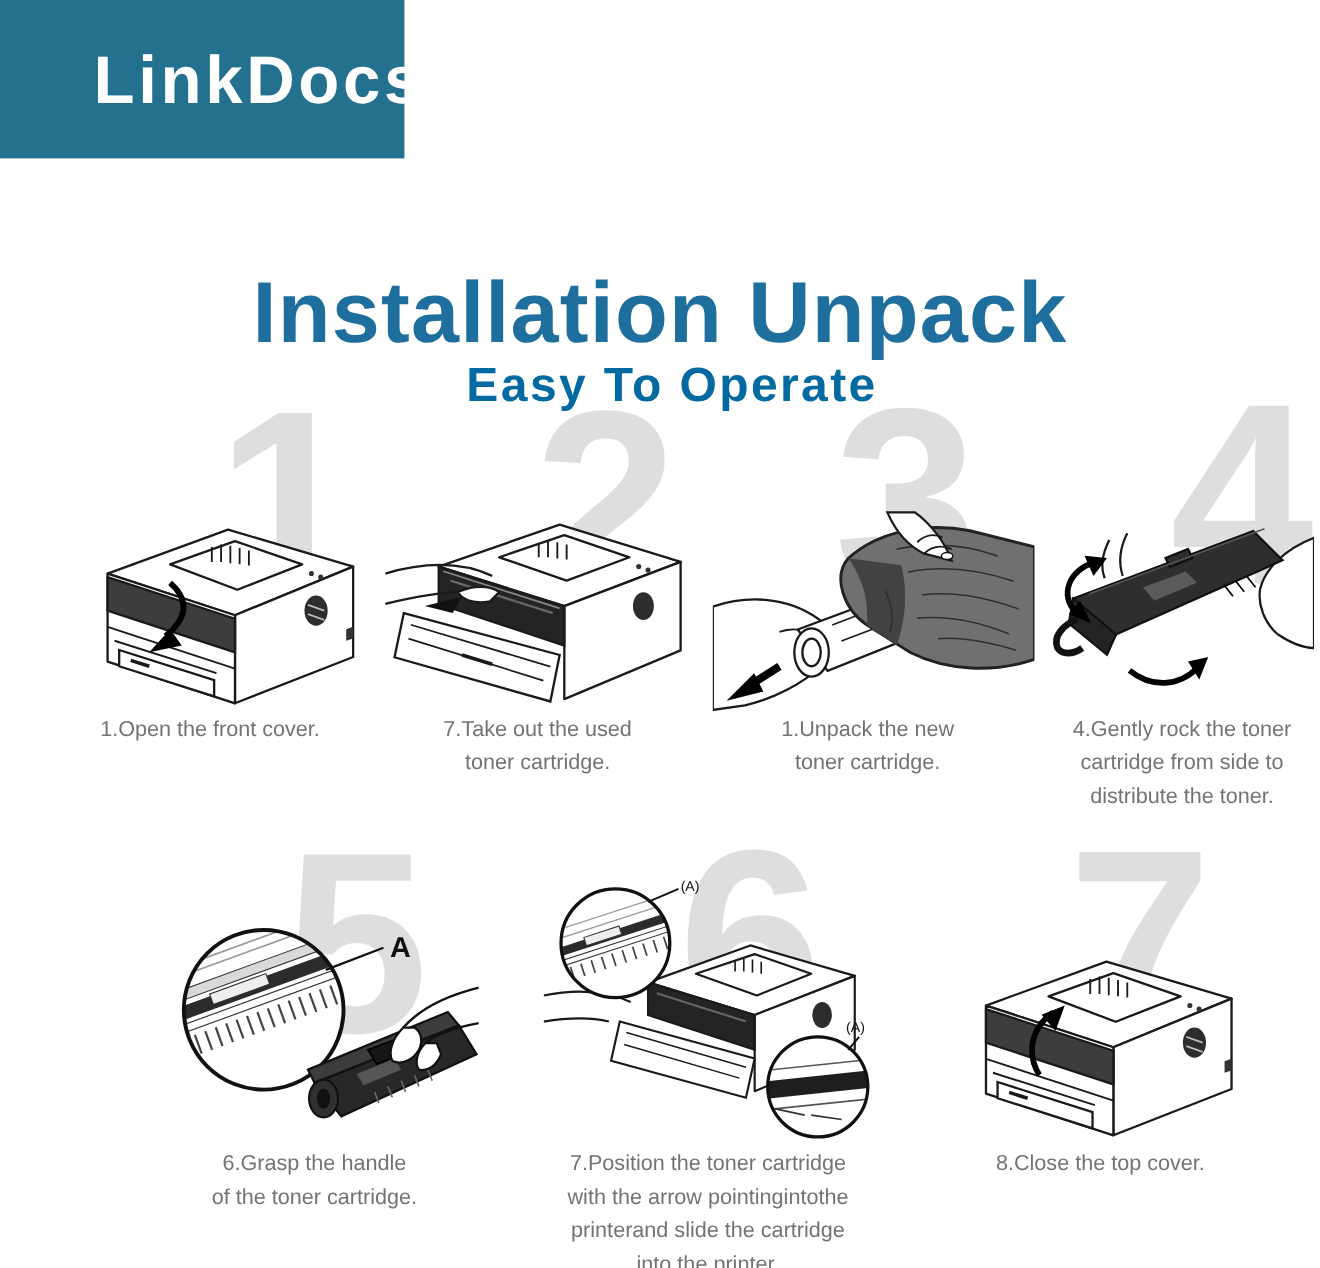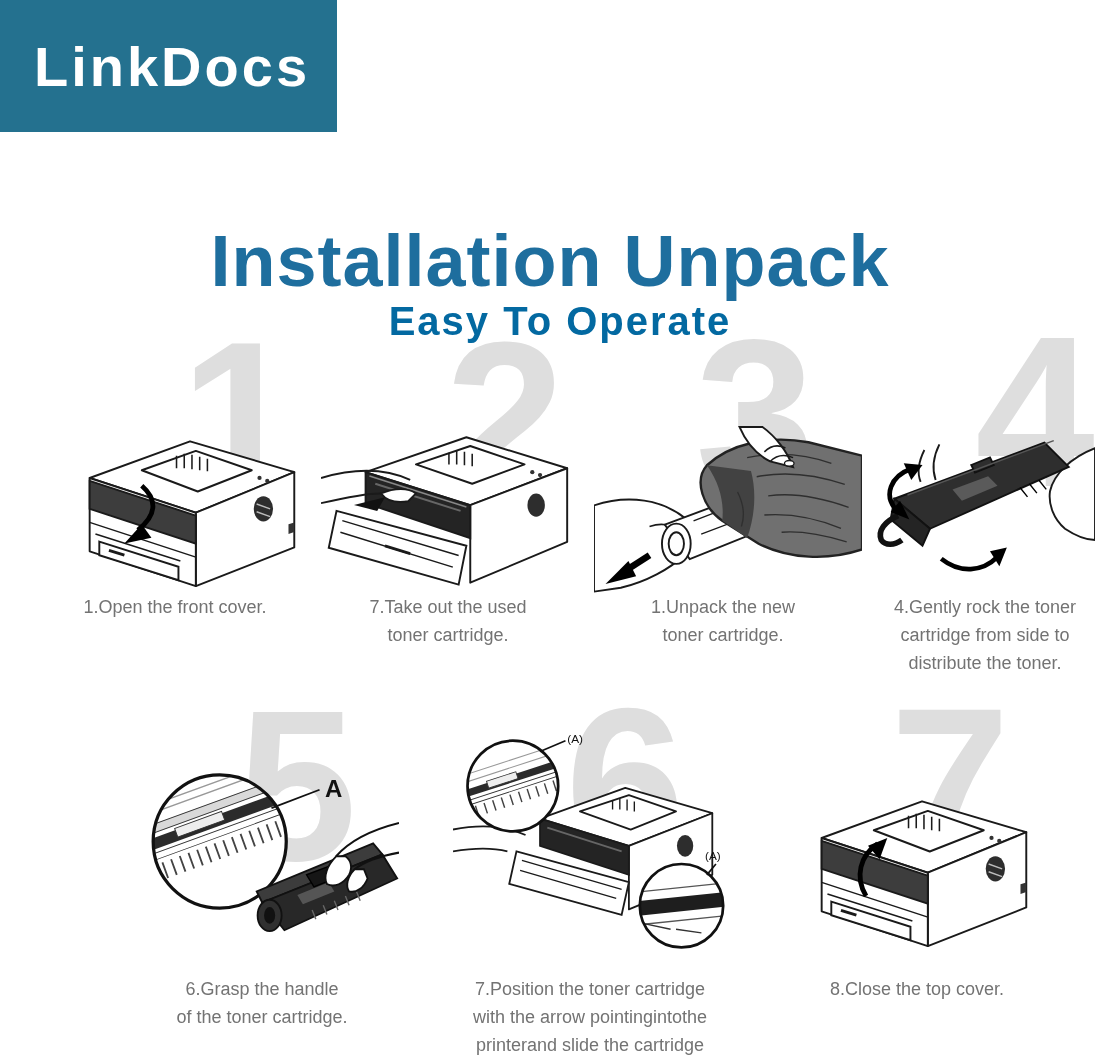--- a/index.html
+++ b/index.html
@@ -1,40 +1,40 @@
 <!DOCTYPE html>
 <html><head>
 <meta charset="utf-8">
 <style>
   html,body{margin:0;padding:0;background:#fff;}
   body{width:1100px;height:1057px;position:relative;overflow:hidden;
        font-family:"Liberation Sans",sans-serif;color:#1a1a1a;}
   .logo{position:absolute;left:0;top:0;width:337px;height:132px;background:#24718F;
         display:flex;align-items:center;padding-left:34px;box-sizing:border-box;}
-  .logo-text{color:#fff;font-size:56px;font-weight:bold;letter-spacing:3px;}
+  .logo-text{color:#fff;font-size:56px;font-weight:bold;letter-spacing:3px;margin-left:44px;}
   .title{position:absolute;left:0;top:172px;width:1100px;text-align:center;
          font-size:72px;font-weight:bold;color:#1E6E9E;letter-spacing:1px;}
   .subtitle{position:absolute;left:0;top:266px;width:1048px;text-align:center;
             font-size:40px;color:#0369a1;letter-spacing:2px;padding-left:36px;}
   .step{position:absolute;}
   .num{position:absolute;transform:translateX(-50%);font-size:215px;line-height:1;
        font-weight:bold;color:#DEDEDE;z-index:0;user-select:none;}
   .art{position:absolute;z-index:1;}
   .cap{position:absolute;left:0;width:100%;text-align:center;font-size:18px;
        line-height:1.55;white-space:pre-line;z-index:2;color:#737373;}
   
   #st1{left:30px; top:330px;width:290px;height:340px;}
   #st2{left:303px;top:330px;width:290px;height:340px;}
   #st3{left:578px;top:330px;width:290px;height:340px;}
   #st4{left:840px;top:330px;width:290px;height:340px;}
   #st5{left:117px;top:690px;width:290px;height:367px;}
   #st6{left:435px;top:690px;width:310px;height:367px;}
   #st7{left:772px;top:690px;width:290px;height:367px;}
   #st1 .cap,#st2 .cap,#st3 .cap,#st4 .cap{top:264px;}
-  #st5 .cap,#st6 .cap,#st7 .cap{top:286px;}
+  #st5 .cap,#st6 .cap,#st7 .cap{top:266px;}
   #st1 .num{left:210px;top:-20px;} #st2 .num{left:202px;top:-20px;}
   #st3 .num{left:177px;top:-22px;} #st4 .num{left:195px;top:-26px;}
   #st5 .num{left:180px;top:-12px;} #st6 .num{left:190px;top:-14px;}
   #st7 .num{left:178px;top:-14px;}
   #st1 .art{left:50px;top:92px;width:222px;}
   #st2 .art{left:18px;top:84px;width:252px;}
   #st3 .art{left:16px;top:74px;width:268px;}
   #st4 .art{left:30px;top:60px;width:225px;}
   #st5 .art{left:14px;top:48px;width:268px;}
   #st6 .art{left:18px;top:38px;width:272px;}

